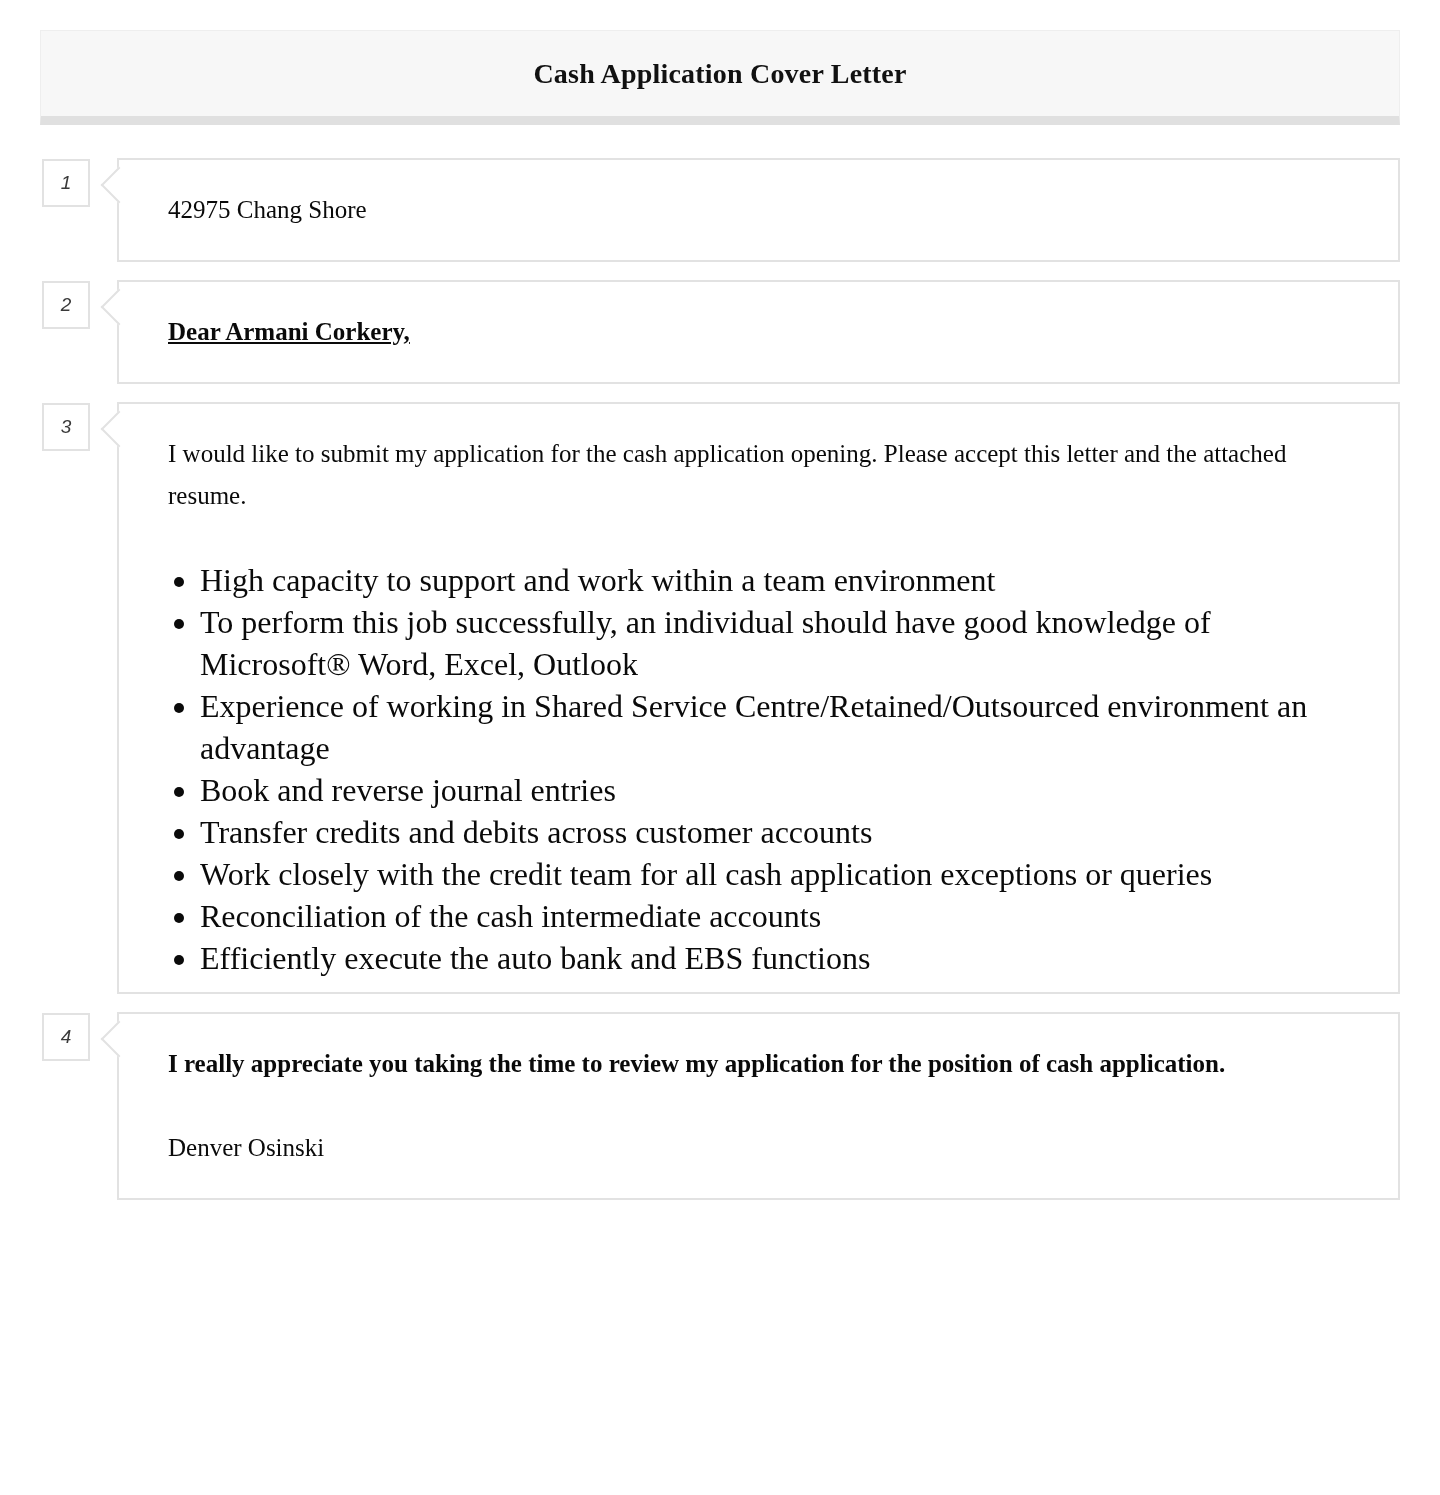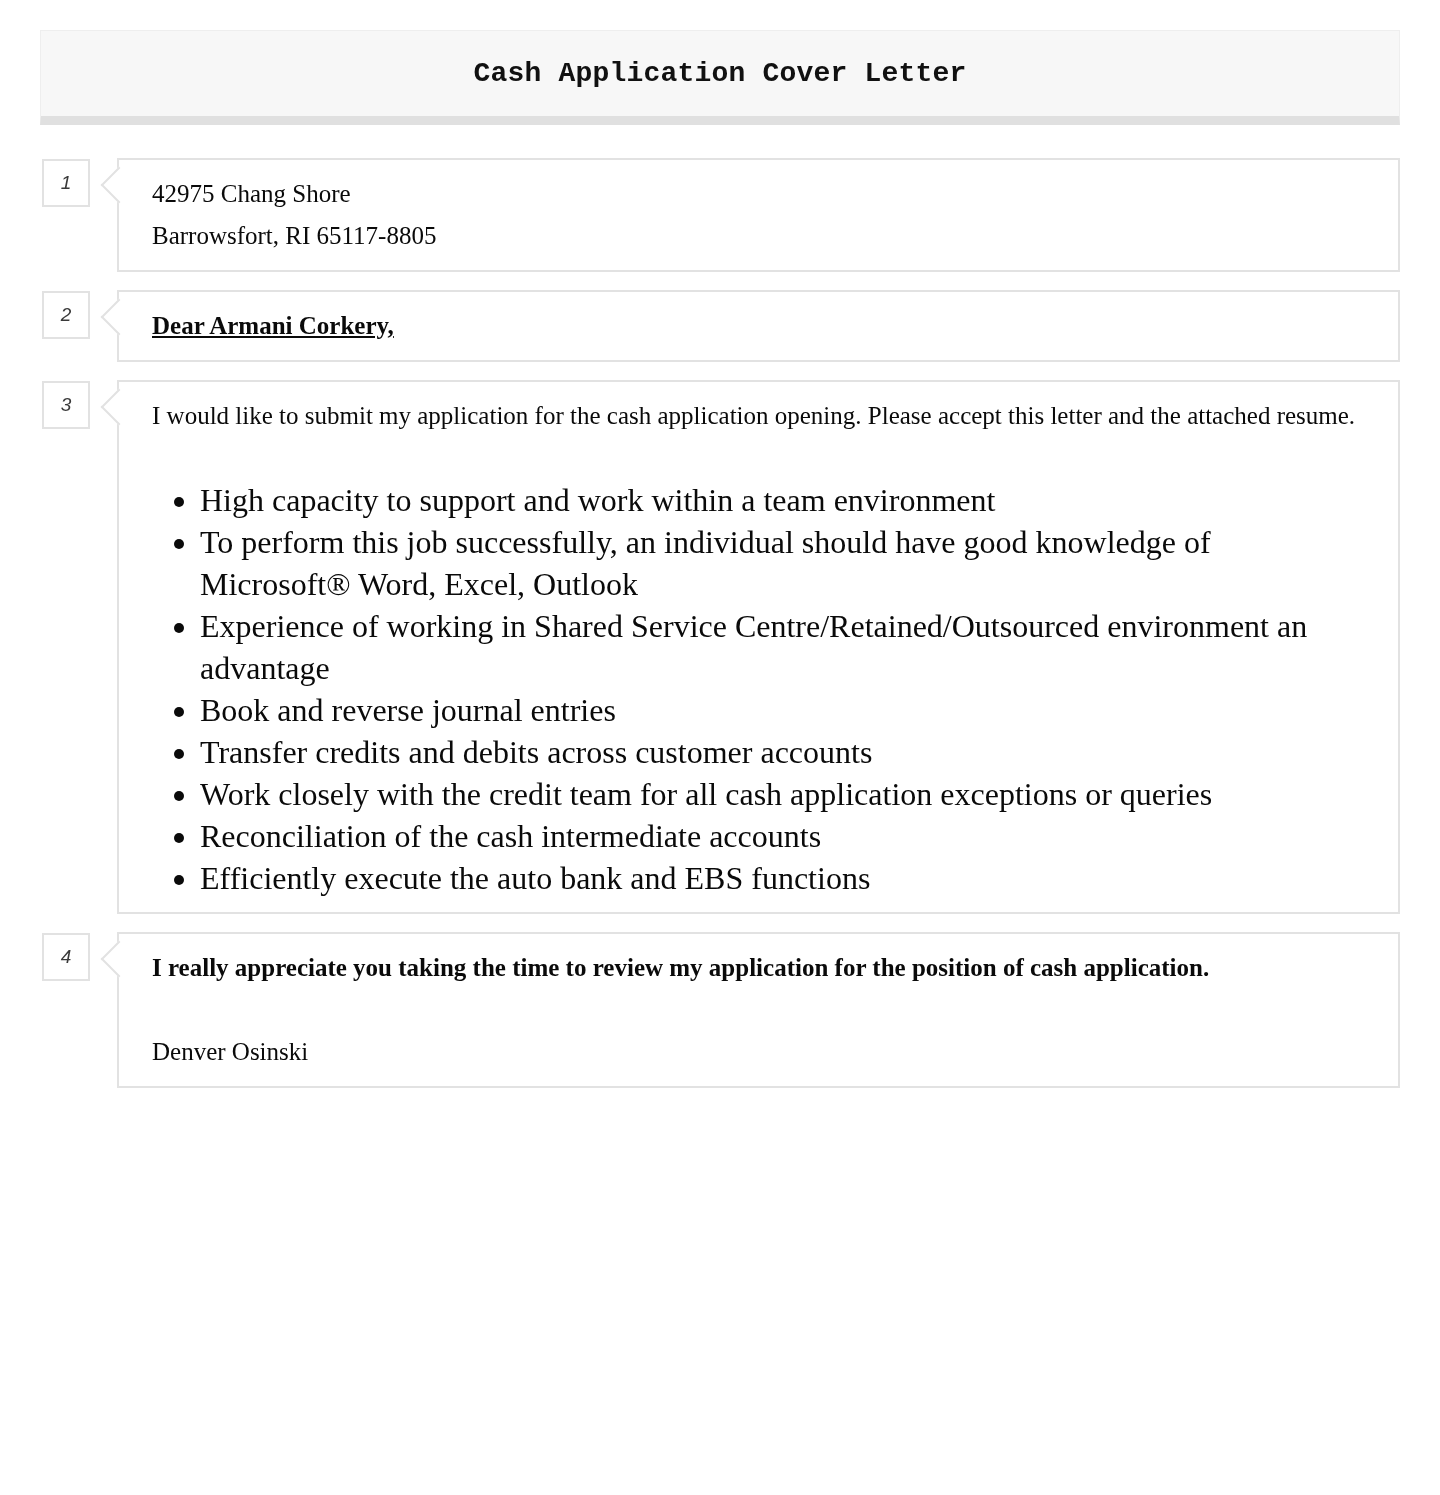--- a/index.html
+++ b/index.html
@@ -22,21 +22,21 @@
     height: 85px;
     background: #f7f7f7;
     border: 1px solid #eeeeee;
     border-bottom: 9px solid #e0e0e0;
     display: flex;
     align-items: center;
     justify-content: center;
     box-sizing: content-box;
   }
   .doc-header .title {
-    font-family: Liberation Mono, monospace;
+    font-family: Liberation Serif, serif;
     font-weight: bold;
     font-size: 28px;
     color: #111111;
     letter-spacing: 0.2px;
     margin: 2px;
     text-align: center;
   }
 
   
   .sections {
@@ -72,21 +72,21 @@
     width: 24px;
     height: 24px;
     background: #ffffff;
     border-left: 2px solid #e2e2e2;
     border-bottom: 2px solid #e2e2e2;
     transform: rotate(45deg);
   }
 
   
   .section p {
-    margin: 0;
+    margin: 16px;
     font-size: 25px;
     line-height: 42px;
   }
   .section p.gap-below { margin-bottom: 42px; }
   .bold-line { font-weight: bold; }
   .salutation {
     margin: 0;
     font-size: 26px;
     line-height: 42px;
     font-weight: bold;
@@ -108,21 +108,20 @@
 <header class="doc-header">
   <h1 class="title">Cash Application Cover Letter</h1>
 </header>
 
 <div class="sections">
 
   <section class="section">
     <div class="section-number">1</div>
     <div class="notch"></div>
     <p>42975 Chang Shore</p>
-    <p>Barrowsfort, RI 65117-8805</p>
   </section>
 
   <section class="section">
     <div class="section-number">2</div>
     <div class="notch"></div>
     <p class="salutation">Dear Armani Corkery,</p>
   </section>
 
   <section class="section">
     <div class="section-number">3</div>

